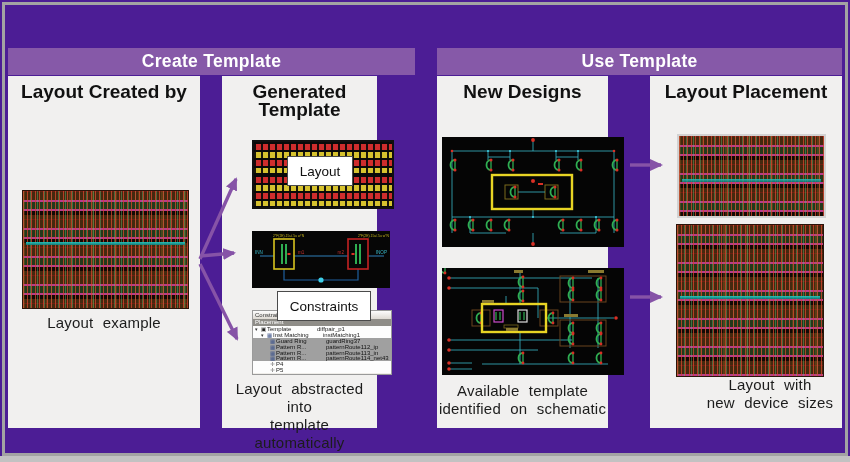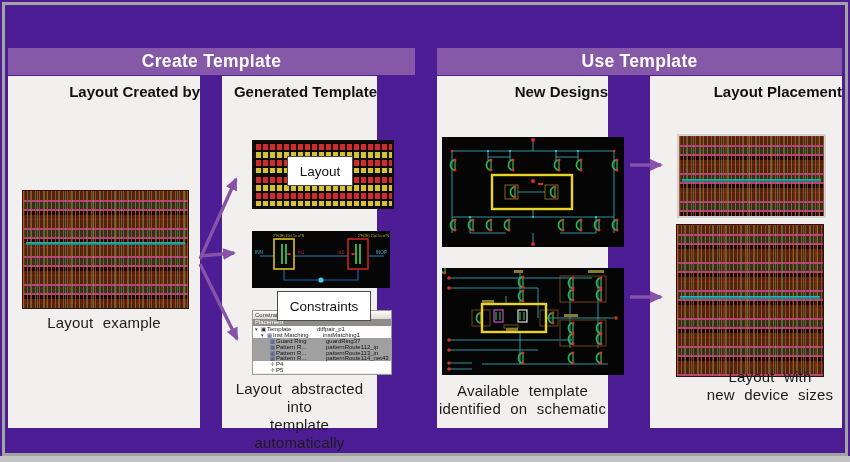--- a/index.html
+++ b/index.html
@@ -4,22 +4,22 @@
 <style>
   html,body{margin:0;padding:0;background:#fff;}
   .stage{position:relative;width:850px;height:462px;background:#4c1d95;overflow:hidden;
          font-family:"Liberation Sans",sans-serif;color:#141414;}
   .frame{position:absolute;left:2px;top:2px;right:2px;bottom:6px;border:3px solid #a3a3a3;
          z-index:6;pointer-events:none;}
   .bstrip{position:absolute;left:0;right:0;bottom:0;height:6px;background:#c2c2c2;z-index:5;}
   .hdr{position:absolute;top:48px;height:27px;background:#8659a8;color:#fff;font-weight:bold;
        font-size:17.5px;display:flex;align-items:center;justify-content:center;letter-spacing:.3px;z-index:2;}
   .panel{position:absolute;top:76px;height:352px;background:#f1f0ef;z-index:1;}
-  .ptitle{position:absolute;left:0;right:0;top:7px;text-align:right;font-weight:bold;
-          font-size:15px;line-height:18px;color:#111;}
+  .ptitle{position:absolute;left:0;right:0;top:7px;text-align:center;font-weight:bold;
+          font-size:19px;line-height:18px;color:#111;}
   .ptitle .tl{display:block;}
   .caption{position:absolute;left:0;right:0;text-align:center;font-size:15px;line-height:18px;
            color:#1c1c1c;word-spacing:5px;letter-spacing:.2px;}
   .caption .tl{display:block;}
   
   .chip{position:absolute;background-color:#150a05;border:1px solid #2a140a;
     background-image:
       repeating-linear-gradient(90deg, rgba(215,70,45,.75) 0 1px, rgba(0,0,0,0) 1px 4px),
       repeating-linear-gradient(90deg, rgba(95,200,125,.40) 0 1px, rgba(0,0,0,0) 1px 7px),
       repeating-linear-gradient(90deg, rgba(190,130,40,.22) 0 2px, rgba(0,0,0,0) 2px 23px),
@@ -338,21 +338,21 @@
   <div class="panel" style="left:650px;width:192px;">
     <div class="ptitle">
       <span class="tl">Layout Placement</span>
     </div>
     <div class="chip litframe" style="left:27px;top:58px;width:145px;height:80px;">
       <i class="cyanline" style="top:54%;opacity:.8"></i>
     </div>
     <div class="chip" style="left:26px;top:148px;width:146px;height:151px;">
       <i class="cyanline" style="top:47%"></i>
     </div>
-    <div class="caption" style="top:292px;padding-left:48px;">
+    <div class="caption" style="top:300px;padding-left:48px;">
       <span class="tl">Layout with</span>
       <span class="tl">new device sizes</span>
     </div>
   </div>
 
   <svg class="overlay" width="850" height="462">
     <defs>
       <marker id="ah" markerUnits="userSpaceOnUse" markerWidth="14" markerHeight="12" refX="11" refY="6" orient="auto">
         <path d="M0,0 L13,6 L0,12 z" fill="#8653a7"></path>
       </marker>

